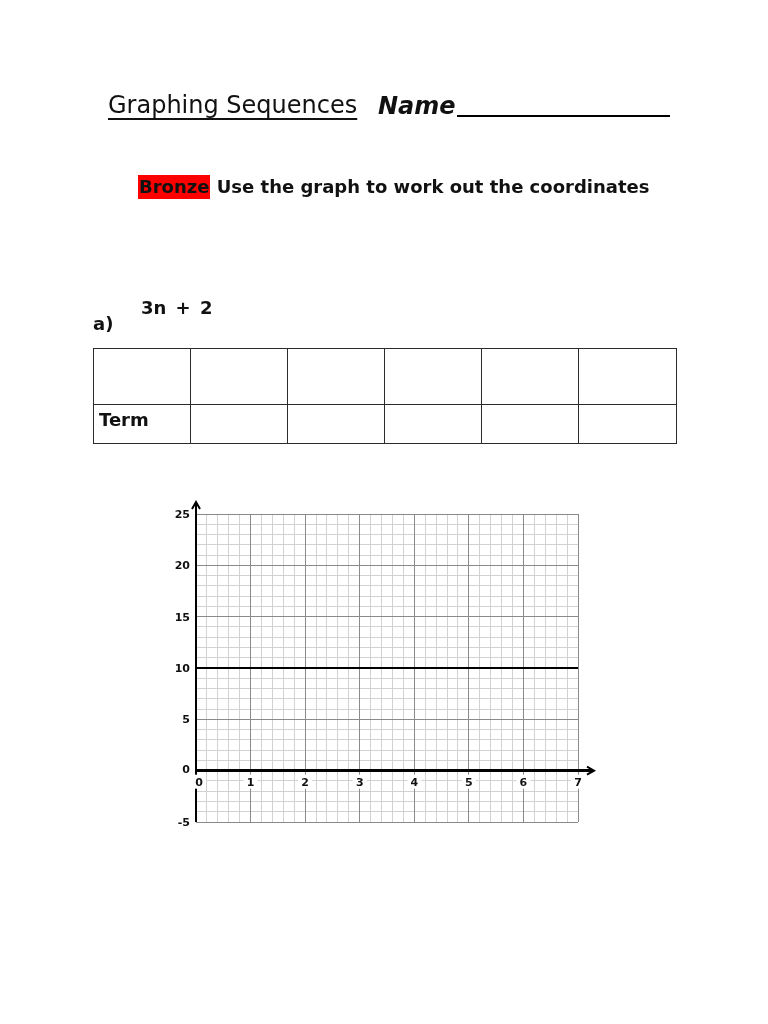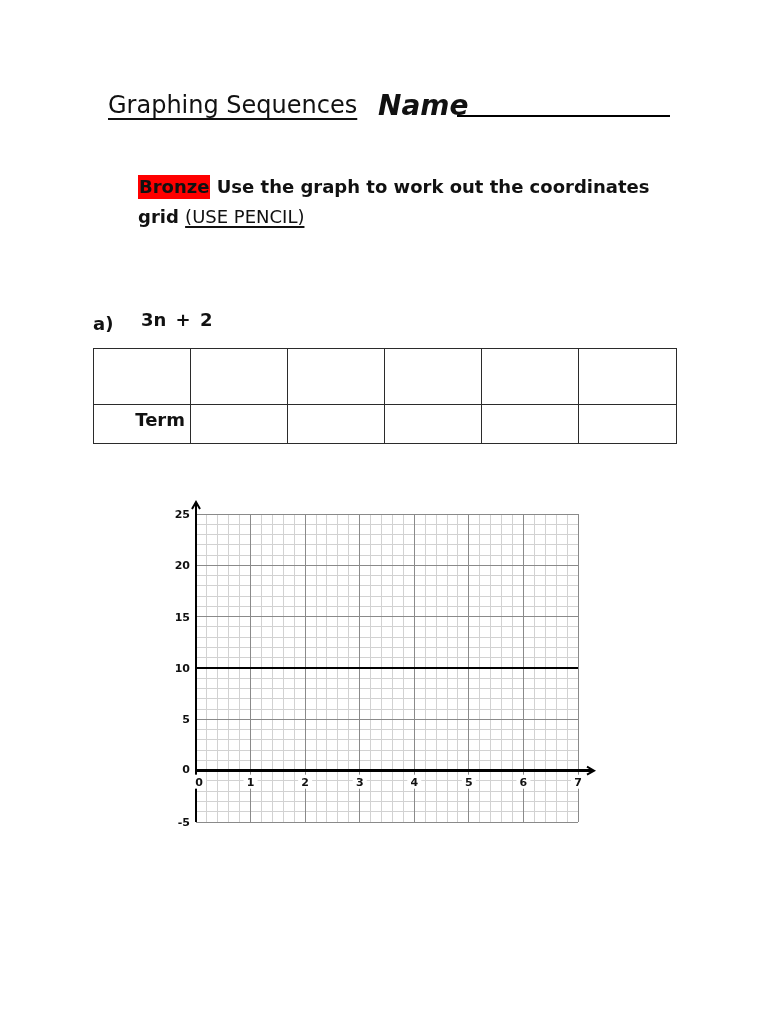--- a/index.html
+++ b/index.html
@@ -2,61 +2,57 @@
 <html><head>
   <meta charset="utf-8">
   <style>
     html, body { margin: 0; padding: 0; background: #ffffff; }
     body { width: 768px; height: 1024px; position: relative; overflow: hidden;
            font-family: "DejaVu Sans", sans-serif; color: #111; }
     .abs { position: absolute; }
 
     .title { left: 108px; top: 90px; font-size: 24px; line-height: 30px; white-space: nowrap;
              text-decoration: underline; text-decoration-thickness: 2px; text-underline-offset: 5px; }
-    .name-label { left: 378px; top: 91px; font-size: 28px; line-height: 30px; font-weight: bold;
+    .name-label { left: 378px; top: 91px; font-size: 24px; line-height: 30px; font-weight: bold;
                   font-style: italic; white-space: nowrap; }
     .name-blank { left: 457px; top: 115px; width: 213px; height: 0; border-top: 2px solid #000; }
 
     .instructions { left: 138px; top: 172px; font-size: 18px; font-weight: bold; line-height: 29.5px; }
     .instructions .line { white-space: nowrap; }
     .badge { background: #ff0000; padding: 1px 1px 2px 1px; }
     .emph { font-weight: normal; text-decoration: underline; text-decoration-thickness: 1.5px;
             text-underline-offset: 3px; }
 
     .q-label { left: 93px; top: 312px; font-size: 18px; font-weight: bold; line-height: 24px; }
-    .q-expr { left: 141px; top: 308px; font-size: 18px; font-weight: bold; line-height: 24px;
+    .q-expr { left: 141px; top: 296px; font-size: 18px; font-weight: bold; line-height: 24px;
               word-spacing: 3px; white-space: nowrap; }
 
     table.seq { position: absolute; left: 93px; top: 348px; width: 583px; border-collapse: collapse;
                 table-layout: fixed; }
     table.seq td { border: 1.5px solid #2b2b2b; padding: 4px 5px 0 5px; vertical-align: top;
                    font-size: 18px; font-weight: bold; line-height: 22px; box-sizing: border-box; }
     table.seq tr.r1 td { height: 38px; }
     table.seq tr.r2 td { height: 56px; }
-    table.seq tr.r3 td { height: 39px; text-align: right; }
+    table.seq tr.r3 td { height: 39px; }
 
     .graph { left: 160px; top: 495px; width: 450px; height: 340px; }
     .graph svg { display: block; }
     .graph text { font-family: "DejaVu Sans", sans-serif; font-size: 11px; font-weight: bold; fill: #111; }
   </style>
 </head>
 <body>
 
 <div class="abs title">Graphing Sequences</div>
 <div class="abs name-label">Name</div>
 <div class="abs name-blank"></div>
 
 <div class="abs instructions">
   <div class="line">
     <span class="badge" style="background: rgb(255, 0, 0);">Bronze</span>
     <span>Use the graph to work out the coordinates</span>
-  </div>
-  <div class="line">
-    <span>grid</span>
-    <span class="emph">(USE PENCIL)</span>
   </div>
 </div>
 
 <div class="abs q-label">a)</div>
 <div class="abs q-expr">3n + 2</div>
 
 <table class="seq">
   <colgroup>
     <col style="width:97px">
       <col style="width:97px">

